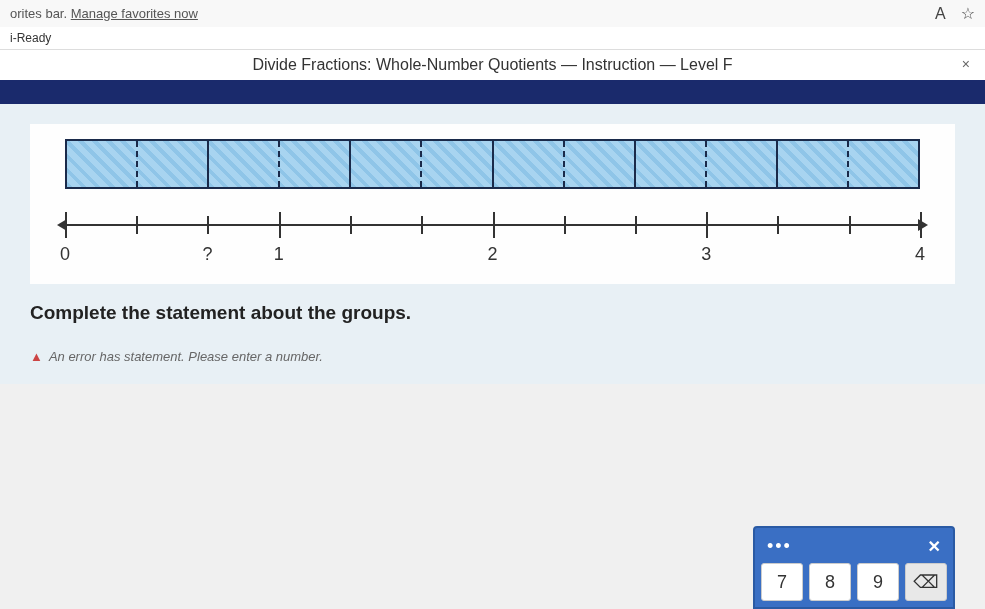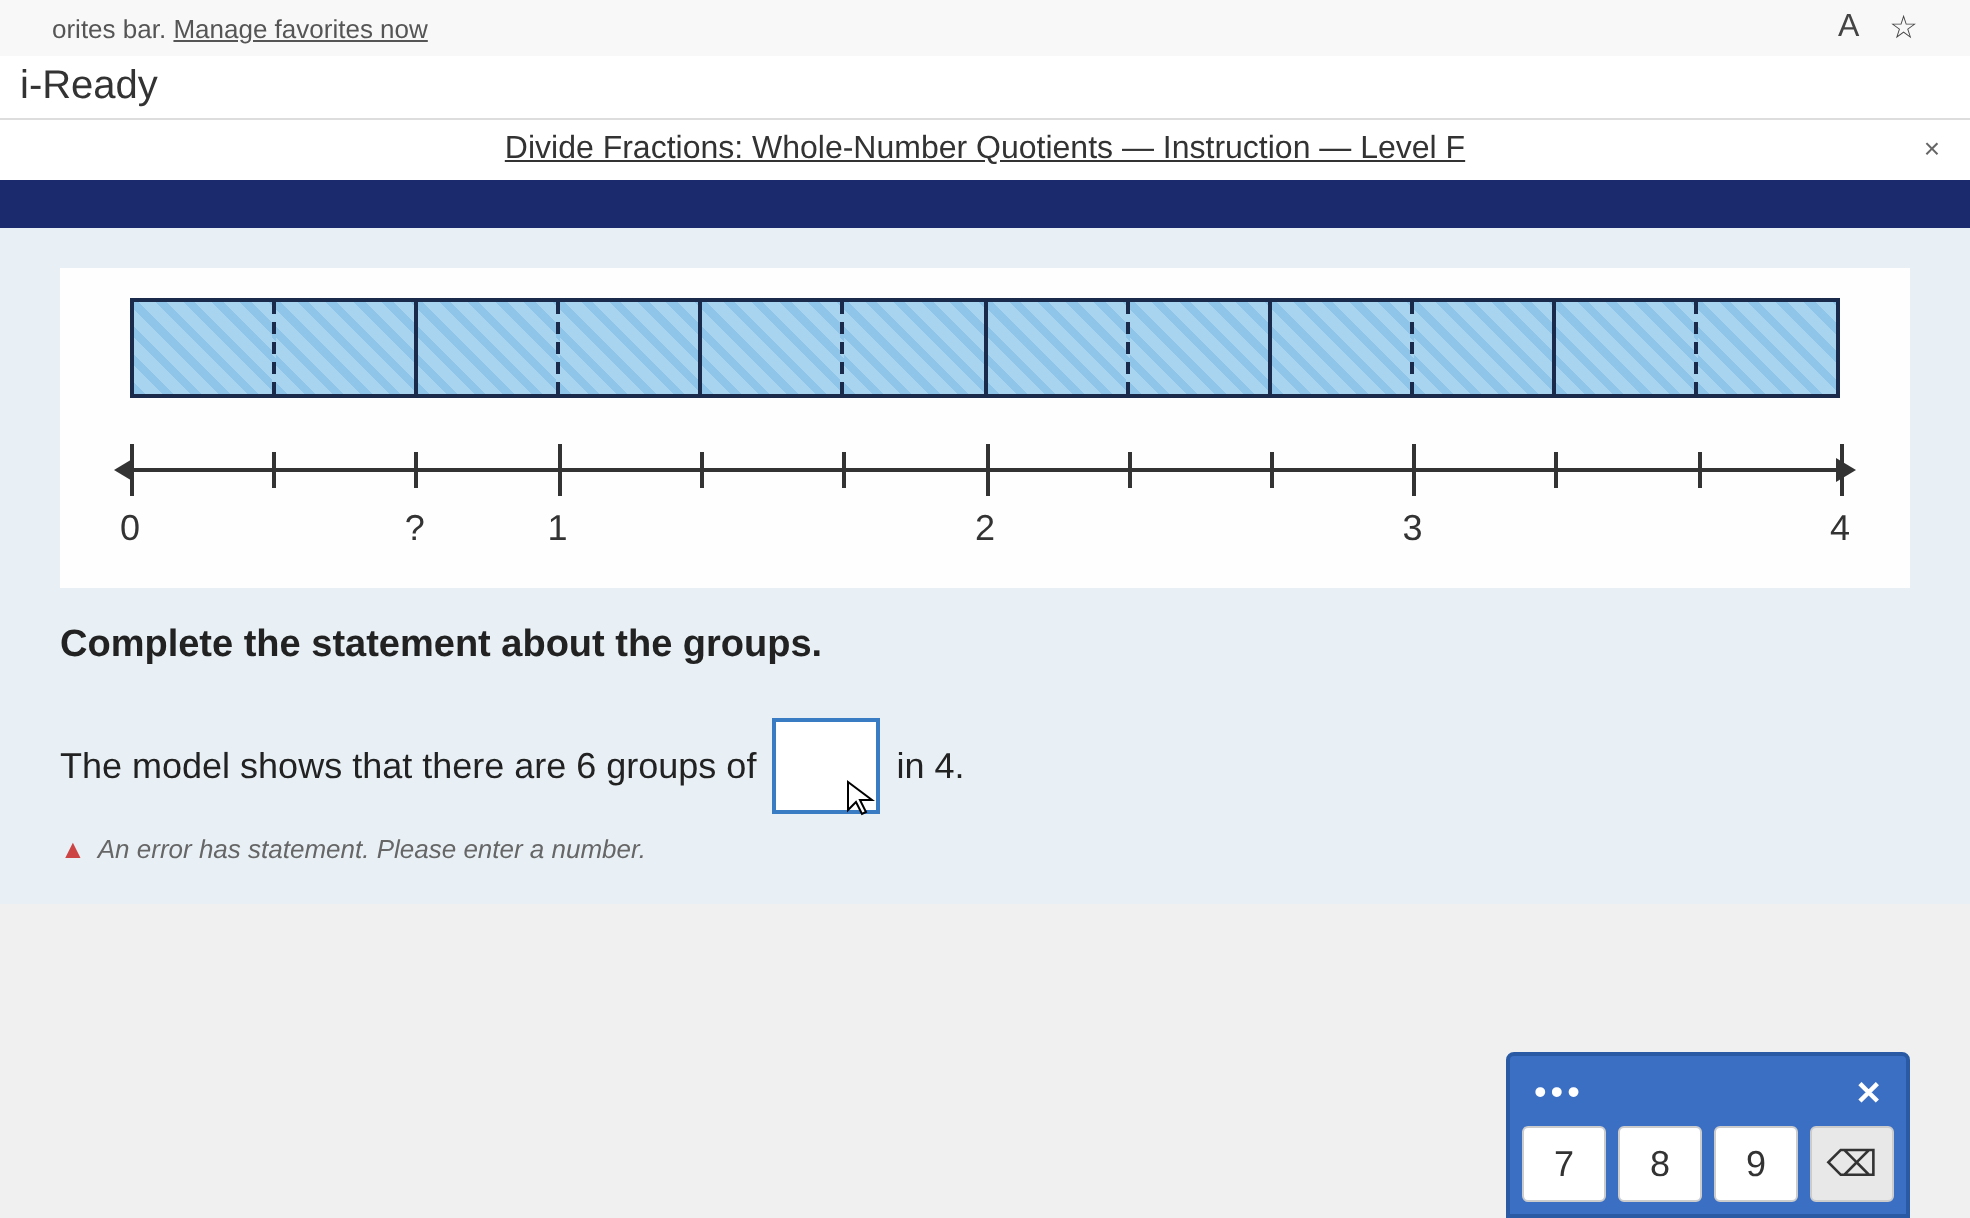--- a/index.html
+++ b/index.html
@@ -1,26 +1,26 @@
 <!DOCTYPE html>
 <html><head>
 <meta charset="utf-8">
 <style>
 * { box-sizing: border-box; margin: 0; padding: 0; }
 body { font-family: Arial, sans-serif; background: #f0f0f0; width: 985px; height: 609px; overflow: hidden; position: relative; }
 
-.browser-bar { background: #f8f8f8; padding: 4px 26px; font-size: 13px; color: #555; display: flex; justify-content: space-between; align-items: center; }
+.browser-bar { background: #f8f8f8; padding: 4px 10px; font-size: 13px; color: #555; display: flex; justify-content: space-between; align-items: center; }
 .fav-text { color: #555; }
 .fav-link { color: #555; text-decoration: underline; cursor: pointer; }
 .browser-icons { display: flex; gap: 15px; align-items: center; font-size: 16px; color: #444; }
 
-.brand-bar { background: #fff; padding: 4px 10px; font-size: 20px; color: #333; border-bottom: 1px solid #ddd; }
+.brand-bar { background: #fff; padding: 4px 10px; font-size: 12px; color: #333; border-bottom: 1px solid #ddd; }
 .brand { font-family: 'Arial', sans-serif; }
 
-.title-bar { background: #fff; padding: 6px 10px; text-align: center; font-size: 16px; color: #333; display: flex; justify-content: center; align-items: center; position: relative; text-decoration: underline; }
+.title-bar { background: #fff; padding: 6px 10px; text-align: center; font-size: 16px; color: #333; display: flex; justify-content: center; align-items: center; position: relative; }
 .title-close { position: absolute; right: 15px; top: 6px; font-size: 14px; color: #666; cursor: pointer; }
 
 .blue-bar { background: #1a2a6c; height: 24px; width: 100%; }
 
 .content { background: #e8f0f5; padding: 20px 30px; }
 
 .model-area { background: #fefefe; padding: 15px 20px 10px 20px; margin-bottom: 18px; }
 
 .bar-model { display: flex; border: 2px solid #1a2a4a; height: 50px; margin: 0 15px 15px 15px; }
 .unit { flex: 1; border-right: 2px solid #1a2a4a; display: flex; position: relative; }
@@ -130,29 +130,20 @@
       <div class="tick-label" style="left:16.66%">?</div>
       <div class="tick-label" style="left:25%">1</div>
       <div class="tick-label" style="left:50%">2</div>
       <div class="tick-label" style="left:75%">3</div>
       <div class="tick-label" style="left:100%">4</div>
     </div>
   </div>
 
   <div class="instruction">Complete the statement about the groups.</div>
 
-  <div class="statement-row">
-    <span>The model shows that there are 6 groups of</span>
-    <div class="answer-box" style="position:relative;">
-      <svg class="cursor-svg" width="20" height="20" viewBox="0 0 20 20" style="position:absolute; bottom:-4px; right:-4px;">
-        <path d="M2 2 L2 16 L6 12 L9 18 L11 17 L8 11 L14 11 Z" fill="#fff" stroke="#000" stroke-width="1"></path>
-      </svg>
-    </div>
-    <span>in 4.</span>
-  </div>
 
   <div class="error-row">
     <span class="warn-icon">▲</span>
     <span>An error has statement. Please enter a number.</span>
   </div>
 
 </div>
 
 <div class="keypad">
   <div class="keypad-header">

